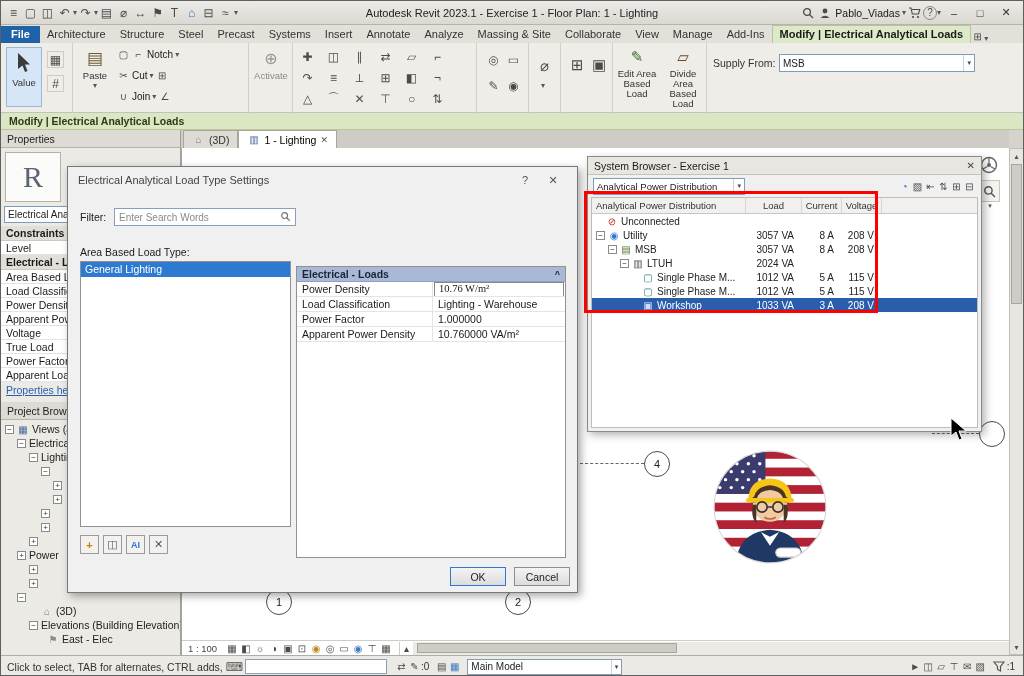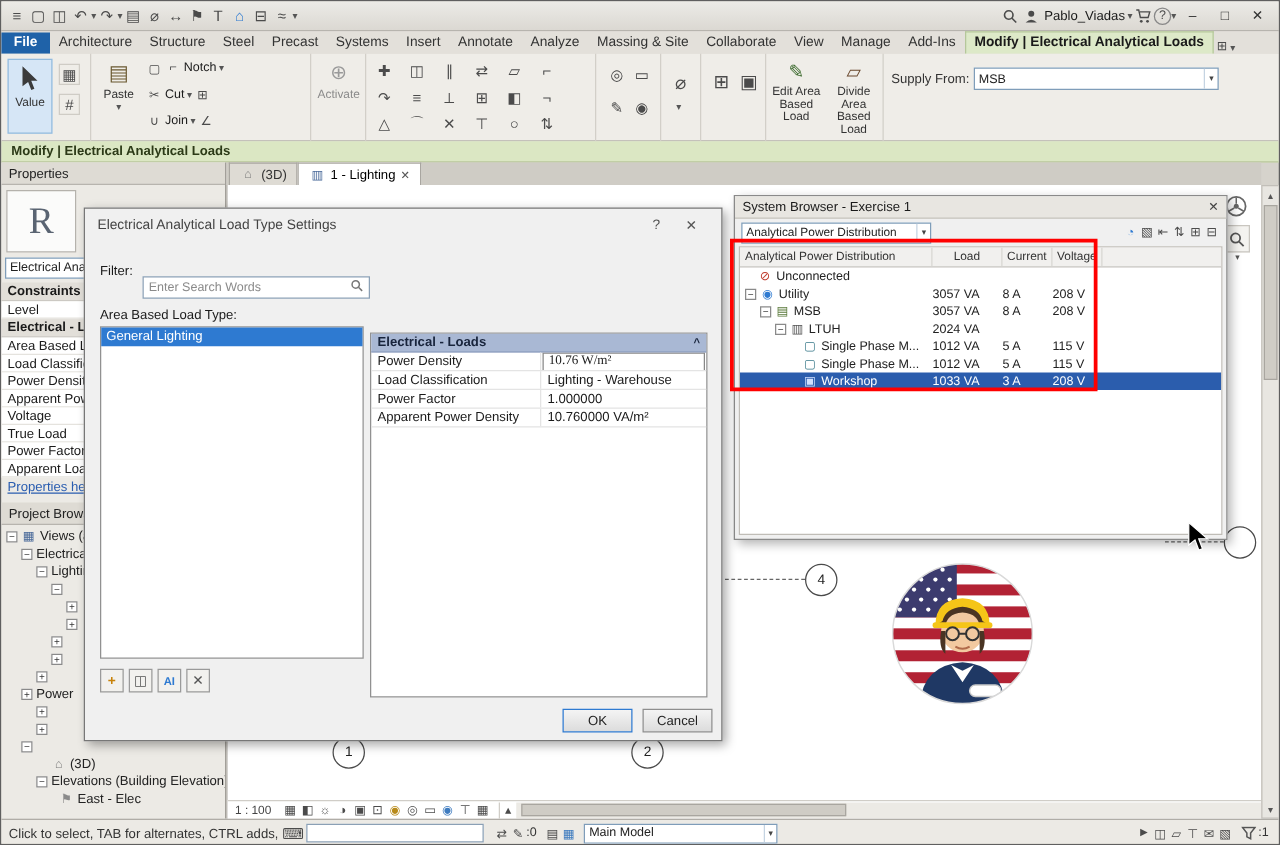--- a/index.html
+++ b/index.html
@@ -65,21 +65,21 @@
   .pushbtn{position:absolute;width:56px;height:19px;background:linear-gradient(#f4f4f4,#dcdcdc);border:1px solid #8e8e8e;display:flex;align-items:center;justify-content:center;font-size:10.5px;color:#222;}
   
   #sysbrowser{position:absolute;left:586px;top:155px;width:395px;height:276px;background:#f0f0f0;border:1px solid #8a8a8a;box-shadow:3px 3px 8px rgba(0,0,0,.3);z-index:10;}
   #sb-title{height:18px;display:flex;align-items:center;padding:0 6px;font-size:10.5px;background:#e8e6e1;border-bottom:1px solid #c6c3bd;}
   #sb-toolbar{height:22px;display:flex;align-items:center;padding:0 5px;gap:2px;}
   #sb-grid{position:absolute;left:3px;top:40px;right:3px;bottom:3px;background:#fff;border:1px solid #c0bdb7;overflow:hidden;}
   .sbh{display:flex;height:16px;background:#f1f0ee;border-bottom:1px solid #c9c7c3;font-size:9.5px;color:#333;}
   .sbh>div{display:flex;align-items:center;justify-content:center;border-right:1px solid #d8d6d2;overflow:hidden;white-space:nowrap;}
   .sbr{display:flex;height:14px;align-items:center;font-size:10px;color:#222;}
   .sbr .name{flex:none;width:154px;display:flex;align-items:center;overflow:hidden;white-space:nowrap;}
-  .sbr .c{flex:none;text-align:left;padding-right:8px;white-space:nowrap;}
+  .sbr .c{flex:none;text-align:right;padding-right:8px;white-space:nowrap;}
   .sbr.sel{background:#2b5dad;color:#fff;}
   #redrect{position:absolute;left:583px;top:190px;width:294px;height:122px;border:3px solid #ff0000;z-index:40;pointer-events:none;}
   
   #statusbar{position:absolute;left:0;top:654px;width:100%;height:22px;background:#eceae5;border-top:1px solid #b0ada7;display:flex;align-items:center;font-size:10.5px;color:#333;}
   
   #vcb{position:absolute;left:0;bottom:0;width:828px;height:15px;background:#fff;border-top:1px solid #d0cdc7;display:flex;align-items:center;font-size:9.5px;color:#444;}
   .vcbi{width:14px;height:13px;display:inline-flex;align-items:center;justify-content:center;font-size:10px;color:#4b4b4b;flex:none;}
   .combo{background:#fff;border:1px solid #7f9db9;display:flex;align-items:center;font-size:10px;color:#222;padding:0 3px;}
   .combo .cx{margin-left:auto;font-size:7px;color:#444;border-left:1px solid #c5d4e2;padding-left:3px;height:100%;display:flex;align-items:center;}
   a.plink{color:#2a5db0;text-decoration:underline;font-size:10.5px;}
@@ -100,20 +100,21 @@
     <span class="ic">▤</span>
     <span class="ic">⌀</span>
     <span class="ic">↔</span>
     <span class="ic">⚑</span>
     <span class="ic">T</span>
     <span class="ic" style="color:#2e7ad1">⌂</span>
     <span class="ic">⊟</span>
     <span class="ic">≈</span>
     <span class="caret">▾</span>
 
+    <span id="title-text">Autodesk Revit 2023.1 - Exercise 1 - Floor Plan: 1 - Lighting</span>
 
     <span style="margin-left:auto" class="row">
       <span class="ic">
         <svg width="12" height="12" viewBox="0 0 12 12">
             <circle cx="5" cy="5" r="3.4" fill="none" stroke="#4b4b4b" stroke-width="1.3"></circle>
             <line x1="7.6" y1="7.6" x2="11" y2="11" stroke="#4b4b4b" stroke-width="1.3"></line>
           </svg>
       </span>
       <span class="ic">
         <svg width="12" height="12" viewBox="0 0 12 12">
@@ -608,21 +609,21 @@
   <div id="dialog">
     <div id="dlg-title">
       <span>Electrical Analytical Load Type Settings</span>
       <span style="margin-left:auto" class="row">
         <span class="dlgx">?</span>
         <span class="dlgx">✕</span>
       </span>
     </div>
 
     <span class="r" style="left:12px;top:44px;font-size:10.5px">Filter:</span>
-    <div class="fld r row" style="left:46px;top:54px;width:182px;height:18px;padding:0 4px;">
+    <div class="fld r row" style="left:46px;top:41px;width:182px;height:18px;padding:0 4px;">
       <span style="color:#8a8a8a;font-size:10px;flex:1;overflow:hidden;white-space:nowrap">Enter Search Words</span>
       <span>
         <svg width="11" height="11" viewBox="0 0 12 12">
             <circle cx="5" cy="5" r="3.2" fill="none" stroke="#777" stroke-width="1.3"></circle>
             <line x1="7.4" y1="7.4" x2="10.6" y2="10.6" stroke="#777" stroke-width="1.3"></line>
           </svg>
       </span>
     </div>
 
     <span class="r" style="left:12px;top:79px;font-size:10.5px">Area Based Load Type:</span>

